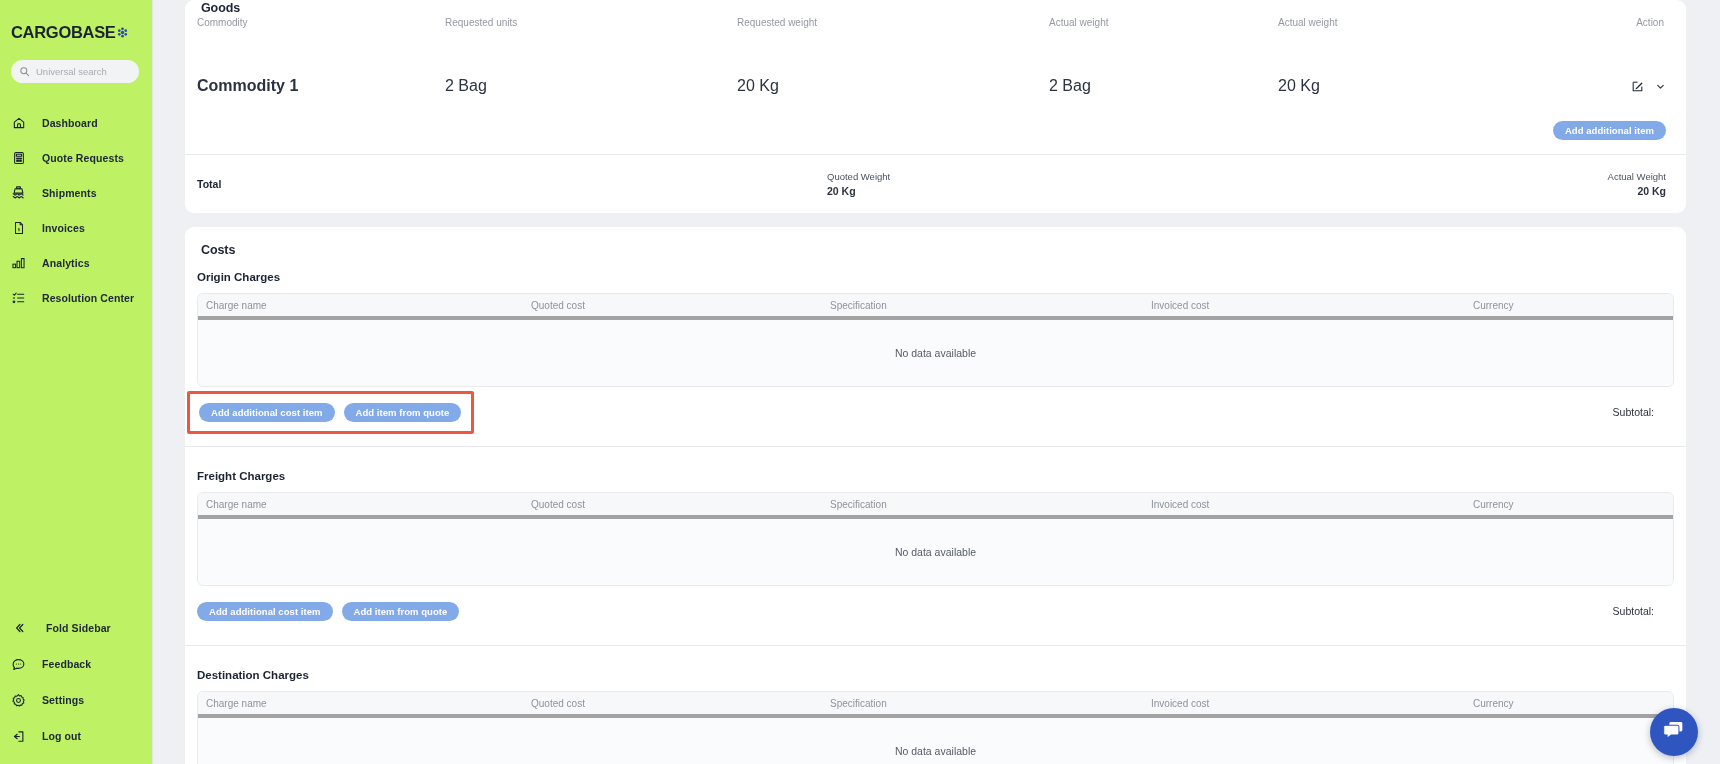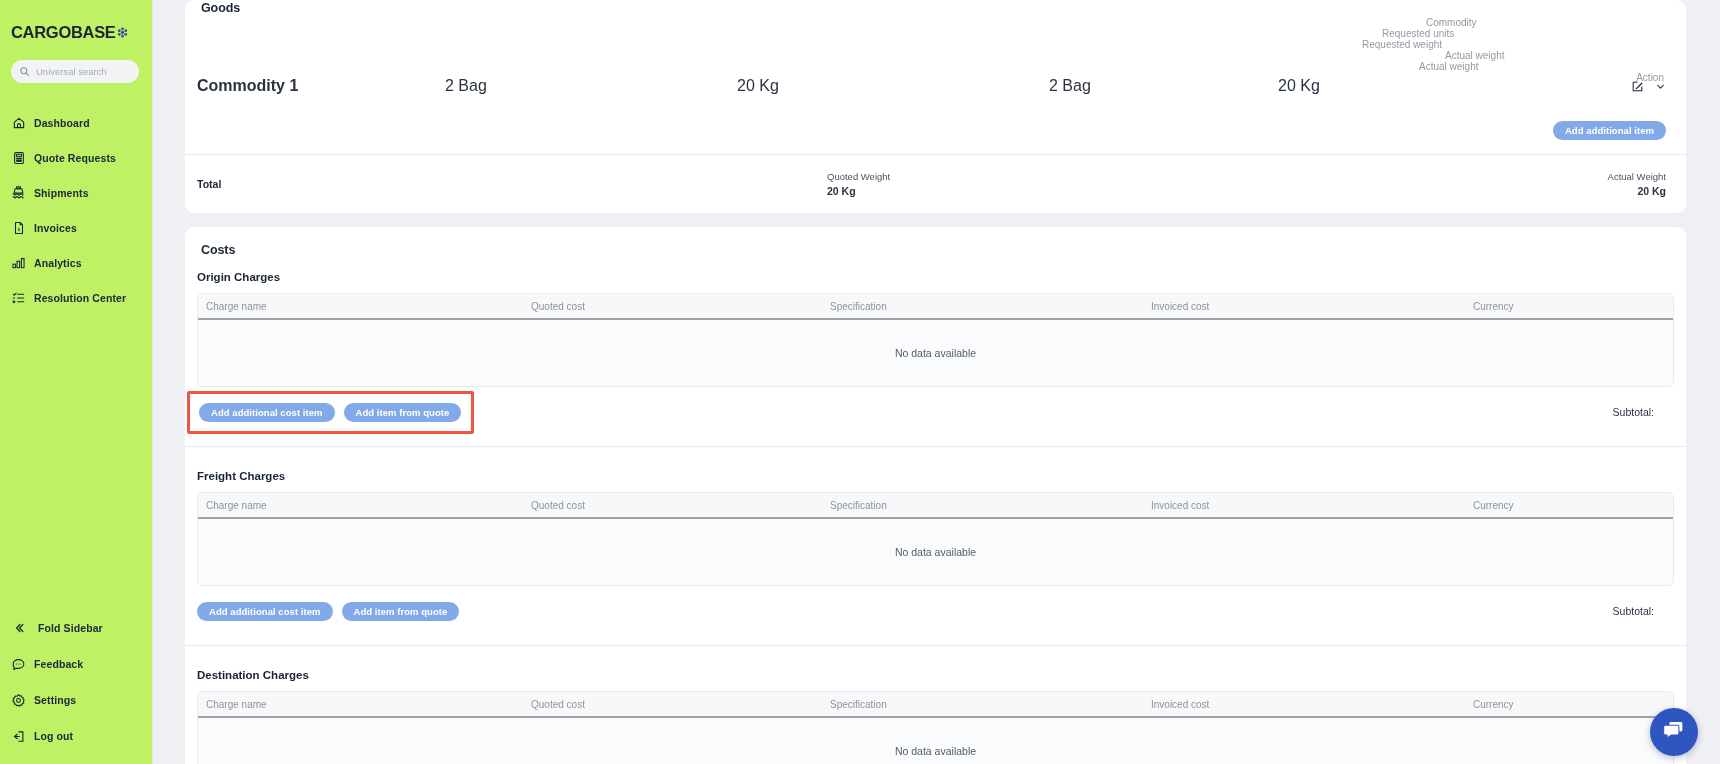--- a/index.html
+++ b/index.html
@@ -63,21 +63,21 @@
   }
   .search-box input::placeholder { color: #a6abb3; }
   .nav {
     margin-top: 22px;
     display: flex;
     flex-direction: column;
   }
   .nav-item {
     display: flex;
     align-items: center;
-    gap: 8px;
+    gap: 16px;
     height: 35px;
     padding-left: 11px;
     cursor: pointer;
     color: #20293a;
   }
   .nav-label {
     font-size: 10.5px;
     font-weight: 600;
     letter-spacing: 0.1px;
     white-space: nowrap;
@@ -114,22 +114,21 @@
     font-weight: 700;
     color: #1b2433;
     letter-spacing: -0.1px;
   }
 
   
   .goods-inner { padding: 0 12px; }
   .goods-head {
     display: flex;
     height: 34px;
-    align-items: flex-end;
-    flex-direction: column;
+    align-items: flex-start;
   }
   .goods-row {
     display: flex;
     height: 70px;
     align-items: center;
   }
   .g-c1 { width: 248px; }
   .g-c2 { width: 292px; }
   .g-c3 { width: 312px; }
   .g-c4 { width: 229px; }
@@ -199,21 +198,21 @@
     border: 1px solid #e8eaee;
     border-radius: 6px;
     overflow: hidden;
     background: #fafbfc;
   }
   .charge-head {
     display: flex;
     height: 26px;
     align-items: center;
     background: #f7f8fa;
-    border-bottom: 2px solid #a3a3a3;
+    border-bottom: 4px solid #a3a3a3;
     padding-left: 8px;
   }
   .c-c1 { width: 325px; }
   .c-c2 { width: 299px; }
   .c-c3 { width: 321px; }
   .c-c4 { width: 322px; }
   .c-c5 { flex: 1; }
   .charge-head .th { font-size: 10px; color: #8d939d; }
   .charge-body {
     height: 66px;

